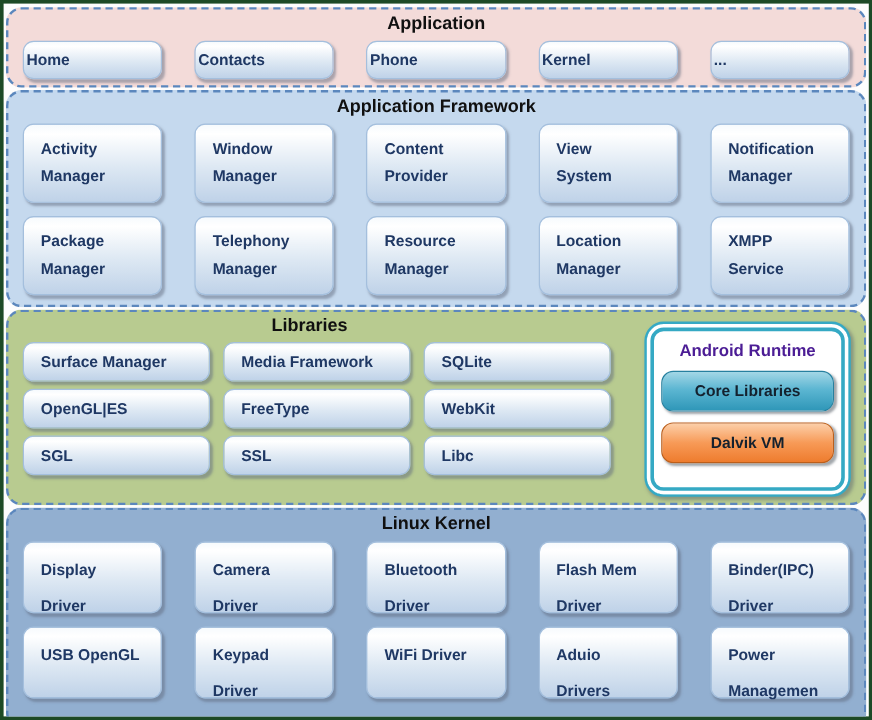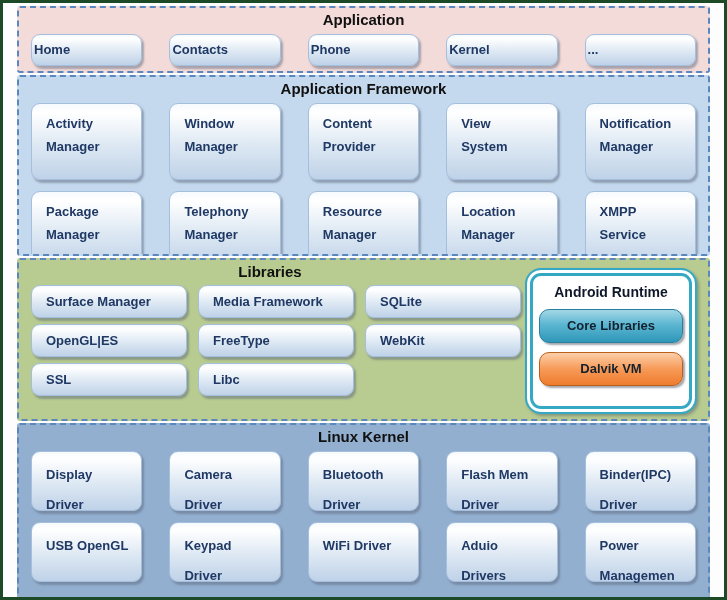--- a/index.html
+++ b/index.html
@@ -10,22 +10,22 @@
   }
   #frame {
     width: 727px; height: 600px;
     border: 3px solid #1d4a26;
     background: #fdfdfd;
     padding: 1px 2px;
     overflow: hidden;
   }
   .layer {
     border: 2px dashed #5b87bd;
-    border-radius: 3px;
-    margin: 2px 12px;
+    border-radius: 13px;
+    margin: 2px 0;
     position: relative;
     overflow: hidden;
   }
   .layer-title {
     text-align: center;
     font-weight: bold;
     font-size: 15px;
     color: #101010;
     padding-top: 3px;
   }
@@ -50,40 +50,40 @@
     background: linear-gradient(180deg, #f6fafd 0%, #ffffff 12%, #dde8f3 55%, #bfd2e8 100%);
     border: 1px solid #a4bfdd;
     border-radius: 9px;
     box-shadow: 2px 2.5px 2px rgba(95,105,125,0.50);
     color: #1f3864;
     font-weight: bold;
     font-size: 13px;
     white-space: pre-line;
   }
   .single { height: 32px; line-height: 30px; padding-left: 2px; }
-  .multi  { height: 77px; padding: 8px 2px 0 14px; line-height: 23px; }
+  .multi  { height: 66px; padding: 8px 2px 0 14px; line-height: 23px; }
   .kmulti { height: 60px; padding: 8px 2px 0 14px; line-height: 30px; }
   .libbtn { height: 33px; line-height: 31px; padding-left: 14px; }
 
   .lib-left { width: 502px; }
 
   .runtime {
     position: absolute;
     top: 8px; right: 11px;
     width: 172px; height: 146px;
     background: #ffffff;
     border: 2px solid #35a9c4;
     border-radius: 16px;
     box-shadow: inset 0 0 0 3px #ffffff, inset 0 0 0 6px #35a9c4, 2px 2px 3px rgba(90,100,110,0.5);
     text-align: center;
   }
   .runtime-title {
     font-weight: bold;
     font-size: 14px;
-    color: #0f172a;
+    color: #4c1d95;
     margin-top: 14px;
   }
   .rt-btn {
     width: 144px; height: 34px;
     line-height: 32px;
     margin: 9px auto 0 auto;
     border-radius: 10px;
     font-weight: bold;
     font-size: 13px;
     color: #14212e;
@@ -144,20 +144,21 @@
   <div class="layer lib-layer">
     <div class="lib-left">
       <div class="layer-title">Libraries</div>
       <div class="grid3">
         <div class="btn libbtn">Surface Manager</div>
         <div class="btn libbtn">Media Framework</div>
         <div class="btn libbtn">SQLite</div>
         <div class="btn libbtn">OpenGL|ES</div>
         <div class="btn libbtn">FreeType</div>
         <div class="btn libbtn">WebKit</div>
+        <div class="btn libbtn">SGL</div>
         <div class="btn libbtn">SSL</div>
         <div class="btn libbtn">Libc</div>
       </div>
     </div>
     <div class="runtime">
       <div class="runtime-title">Android Runtime</div>
       <div class="rt-btn rt-core">Core Libraries</div>
       <div class="rt-btn rt-dalvik">Dalvik VM</div>
     </div>
   </div>

